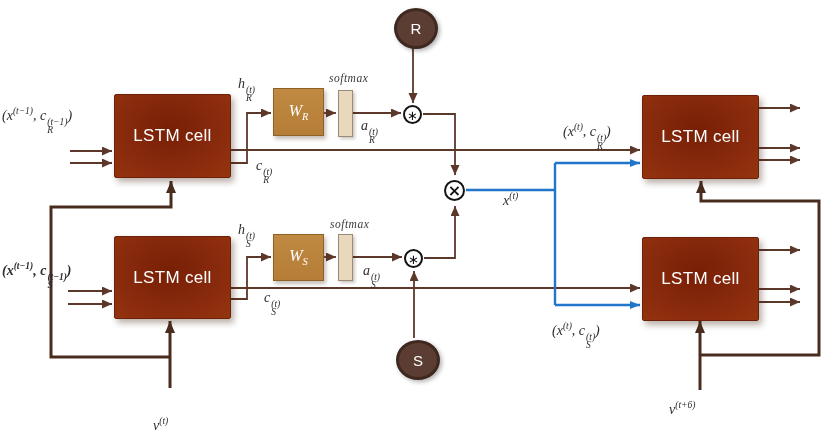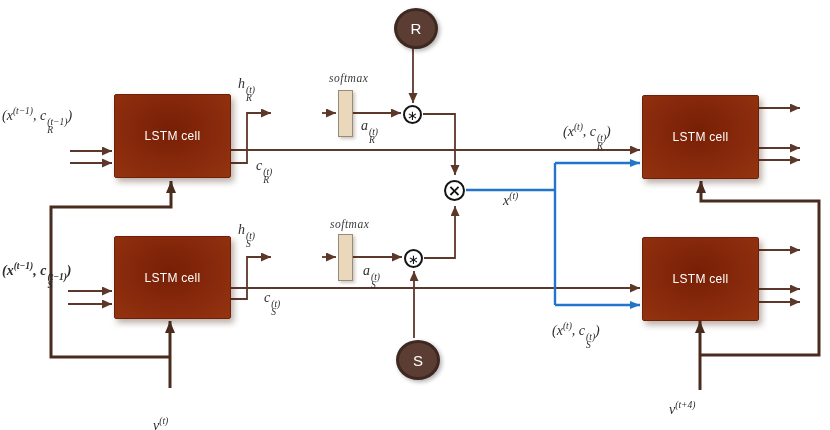--- a/index.html
+++ b/index.html
@@ -5,21 +5,21 @@
   html,body{margin:0;padding:0;background:#ffffff;}
   #stage{position:relative;width:830px;height:430px;background:#ffffff;overflow:hidden;
          font-family:"Liberation Sans", sans-serif;}
   #wires{position:absolute;left:0;top:0;z-index:1;}
 
   .lstm{position:absolute;z-index:2;
         background:radial-gradient(ellipse at 48% 42%, #771f05 0%, #8a2b0d 62%, #94340f 100%);
         border:1px solid #6e2008;border-radius:2px;
         box-shadow:3px 4px 6px rgba(60,30,10,0.35);
         display:flex;align-items:center;justify-content:center;}
-  .lstm span{color:#ffffff;font-size:12px;letter-spacing:0.3px;}
+  .lstm span{color:#ffffff;font-size:17px;letter-spacing:0.3px;}
 
   .wbox{position:absolute;z-index:2;background:linear-gradient(180deg,#c08a43 0%,#b57d37 100%);
         border:1px solid #8f6325;box-shadow:2px 3px 4px rgba(60,30,10,0.3);
         display:flex;align-items:center;justify-content:center;}
   .wbox span{color:#fff;font:italic 16px "Liberation Serif","DejaVu Serif",serif;}
   .wbox sub{font-size:10.5px;}
 
   .smbar{position:absolute;z-index:2;background:#ead8bd;border:1px solid #9a8b75;
          box-shadow:2px 2px 3px rgba(60,30,10,0.25);}
 
@@ -111,20 +111,26 @@
   <div class="lstm" style="left:114px;top:236px;width:115px;height:81px;">
     <span>LSTM cell</span>
   </div>
   <div class="lstm" style="left:642px;top:95px;width:115px;height:82px;">
     <span>LSTM cell</span>
   </div>
   <div class="lstm" style="left:642px;top:237px;width:115px;height:82px;">
     <span>LSTM cell</span>
   </div>
 
+  <div class="wbox" style="left:273px;top:88px;width:49px;height:46px;">
+    <span>W<sub>R</sub></span>
+  </div>
+  <div class="wbox" style="left:273px;top:234px;width:49px;height:45px;">
+    <span>W<sub>S</sub></span>
+  </div>
 
   <div class="smbar" style="left:338px;top:90px;width:13px;height:45px;"></div>
   <div class="smbar" style="left:338px;top:234px;width:13px;height:45px;"></div>
   <div class="smlab" style="left:329px;top:72px;">softmax</div>
   <div class="smlab" style="left:330px;top:218px;">softmax</div>
 
   <div class="bignode" style="left:394px;top:8px;width:38px;height:35px;">
     <span>R</span>
   </div>
   <div class="bignode" style="left:396px;top:340px;width:38px;height:34px;">
@@ -181,14 +187,14 @@
         <span>(t)</span>
         <span>R</span>
       </span>)</div>
   <div class="mlab" style="left:552px;top:321px;">(x<sup>(t)</sup>, c<span class="stk">
         <span>(t)</span>
         <span>S</span>
       </span>)</div>
 
   <div class="mlab" style="left:503px;top:191px;">x<sup>(t)</sup></div>
   <div class="mlab" style="left:153px;top:416px;">v<sup>(t)</sup></div>
-  <div class="mlab" style="left:669px;top:400px;">v<sup>(t+4)</sup></div>
+  <div class="mlab" style="left:669px;top:400px;">v<sup>(t+6)</sup></div>
 </div>
 
 </body></html>

